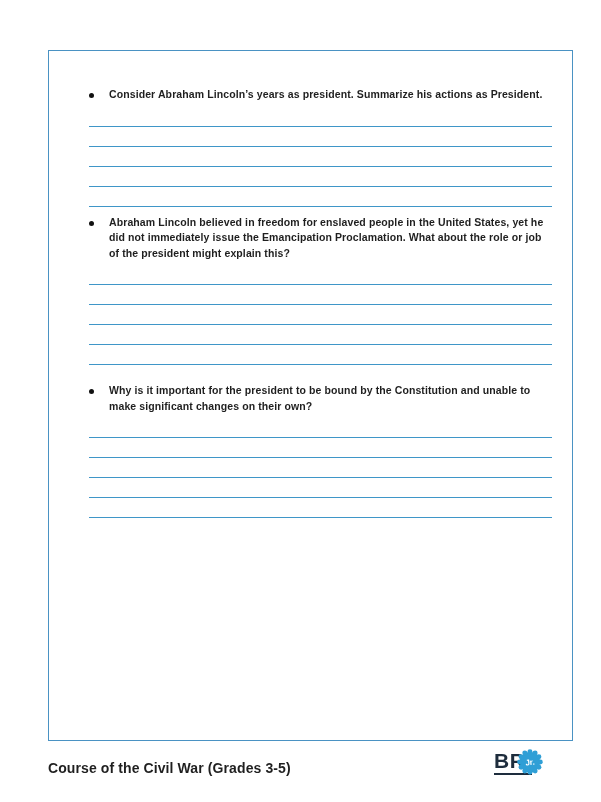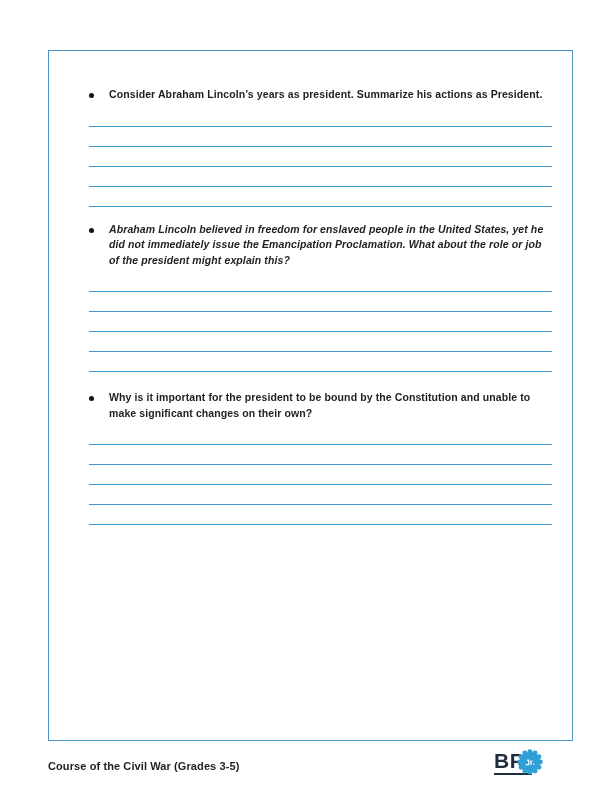--- a/index.html
+++ b/index.html
@@ -43,26 +43,26 @@
     font-weight:700;
     line-height:15.5px;
     color:var(--text);
     letter-spacing:0.1px;
   }
   .answer-lines{margin-top:4px;}
   .answer-line{
     height:20px;
     border-bottom:1.5px solid var(--line);
   }
-  .qb2{margin-top:15px;font-style:italic;}
+  .qb2{margin-top:8px;}
   .qb3{margin-top:18px;}
   .footer-label{
     position:absolute;
     left:48px;top:760px;
-    font-size:11px;
+    font-size:14px;
     font-weight:700;
     color:var(--text);
     letter-spacing:0.1px;
   }
   .logo{
     position:absolute;
     left:494px;top:750px;
     width:52px;height:32px;
   }
   .bri-text{

